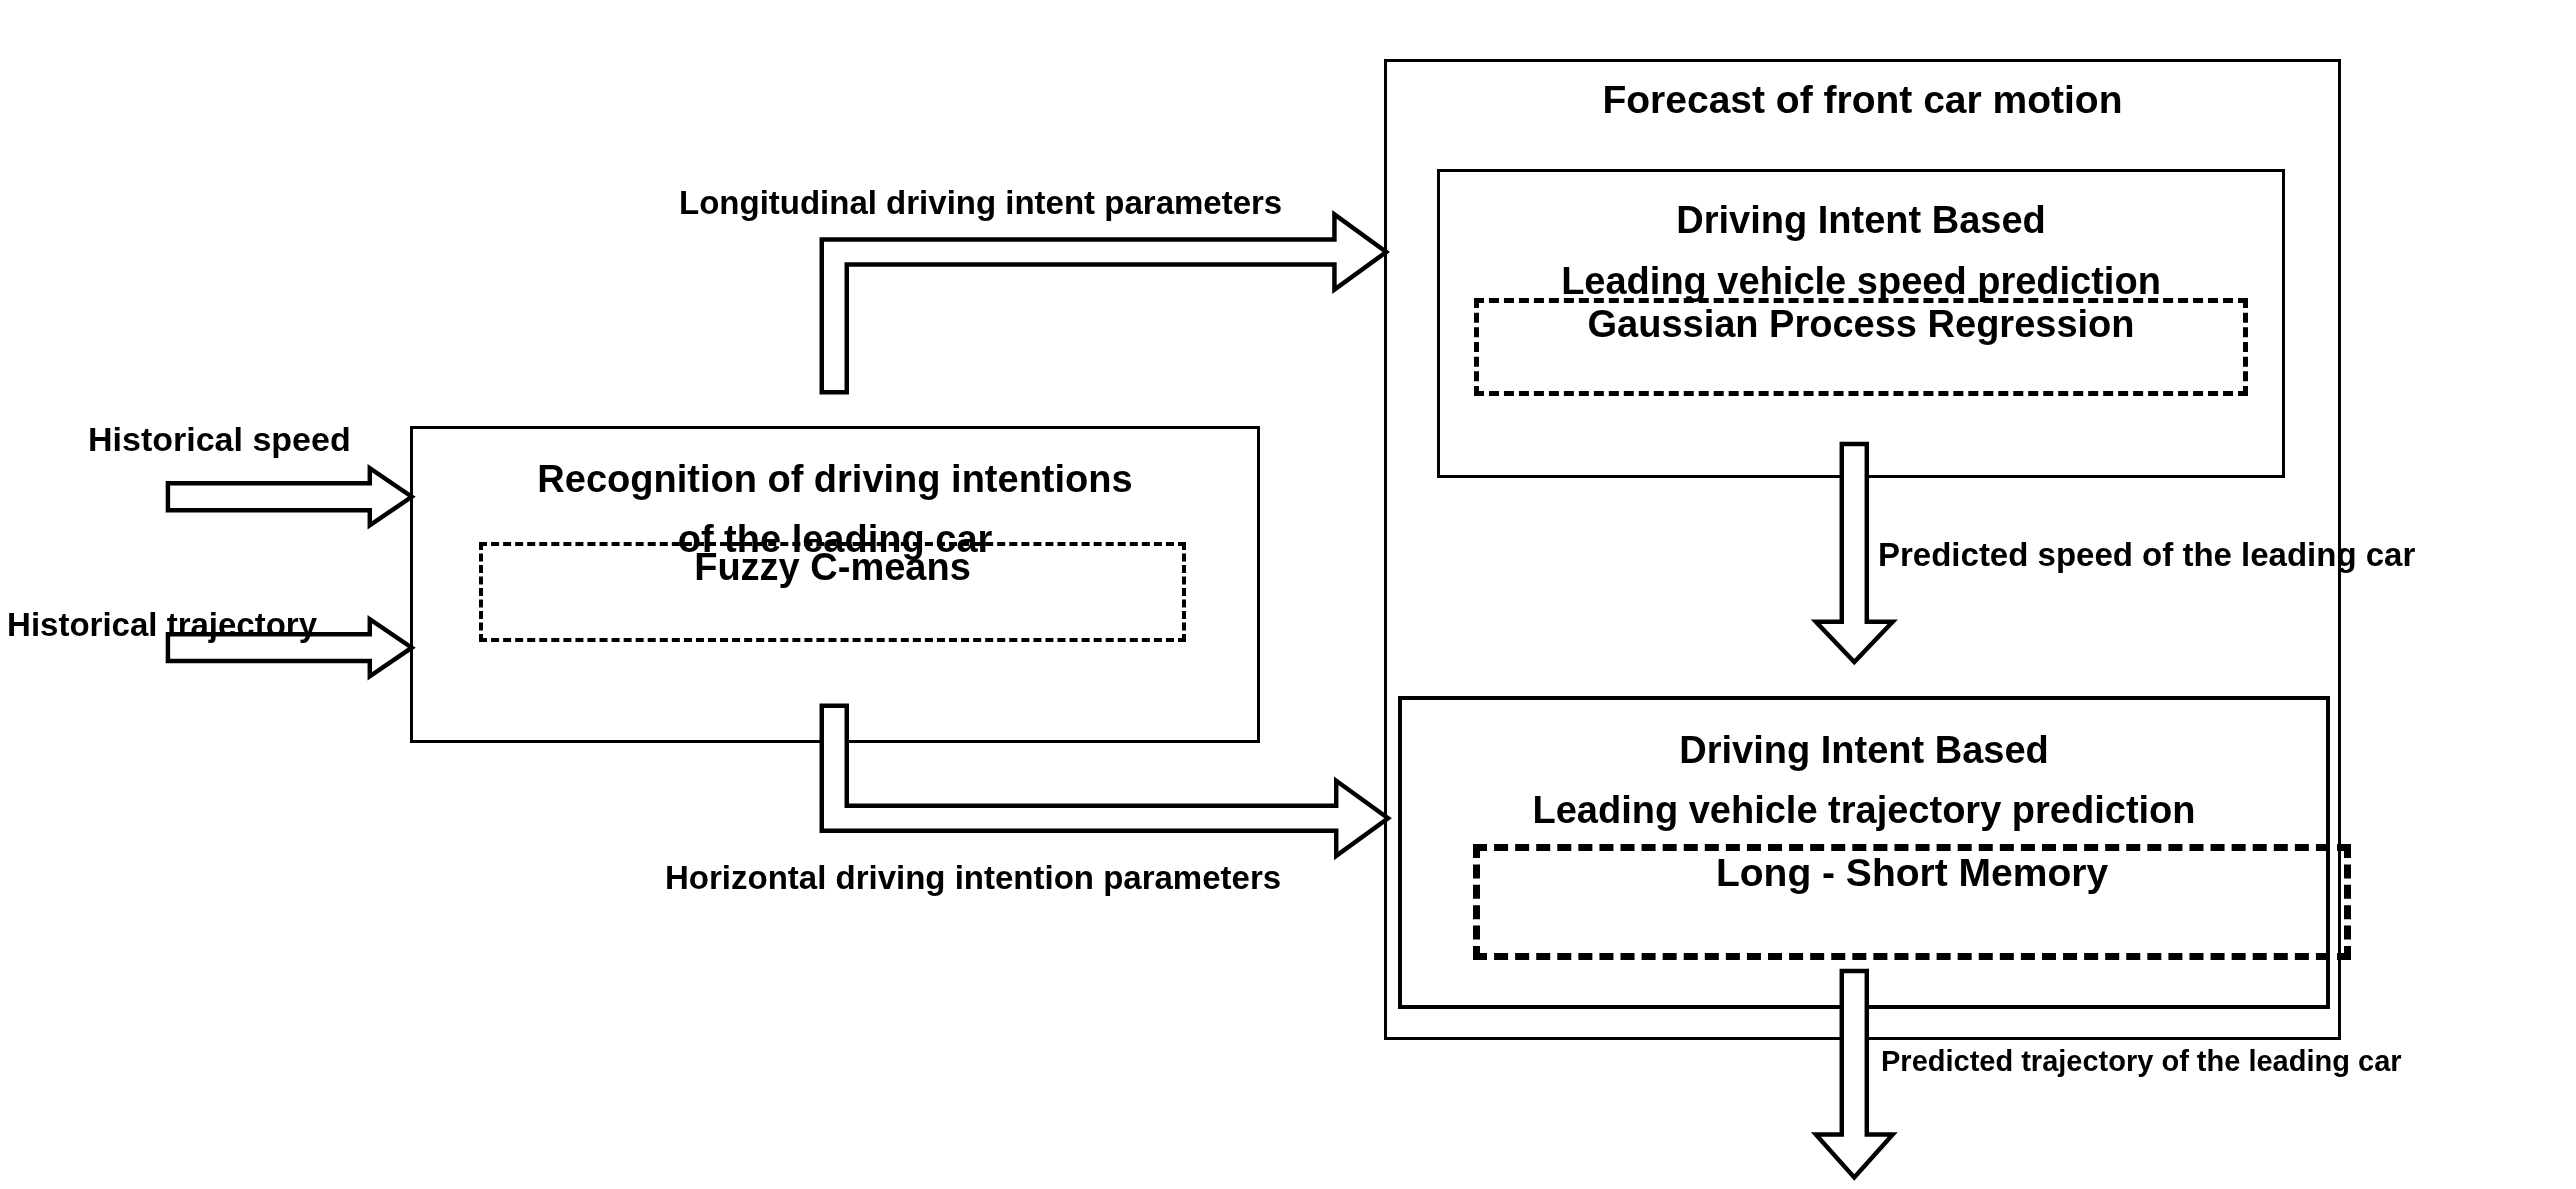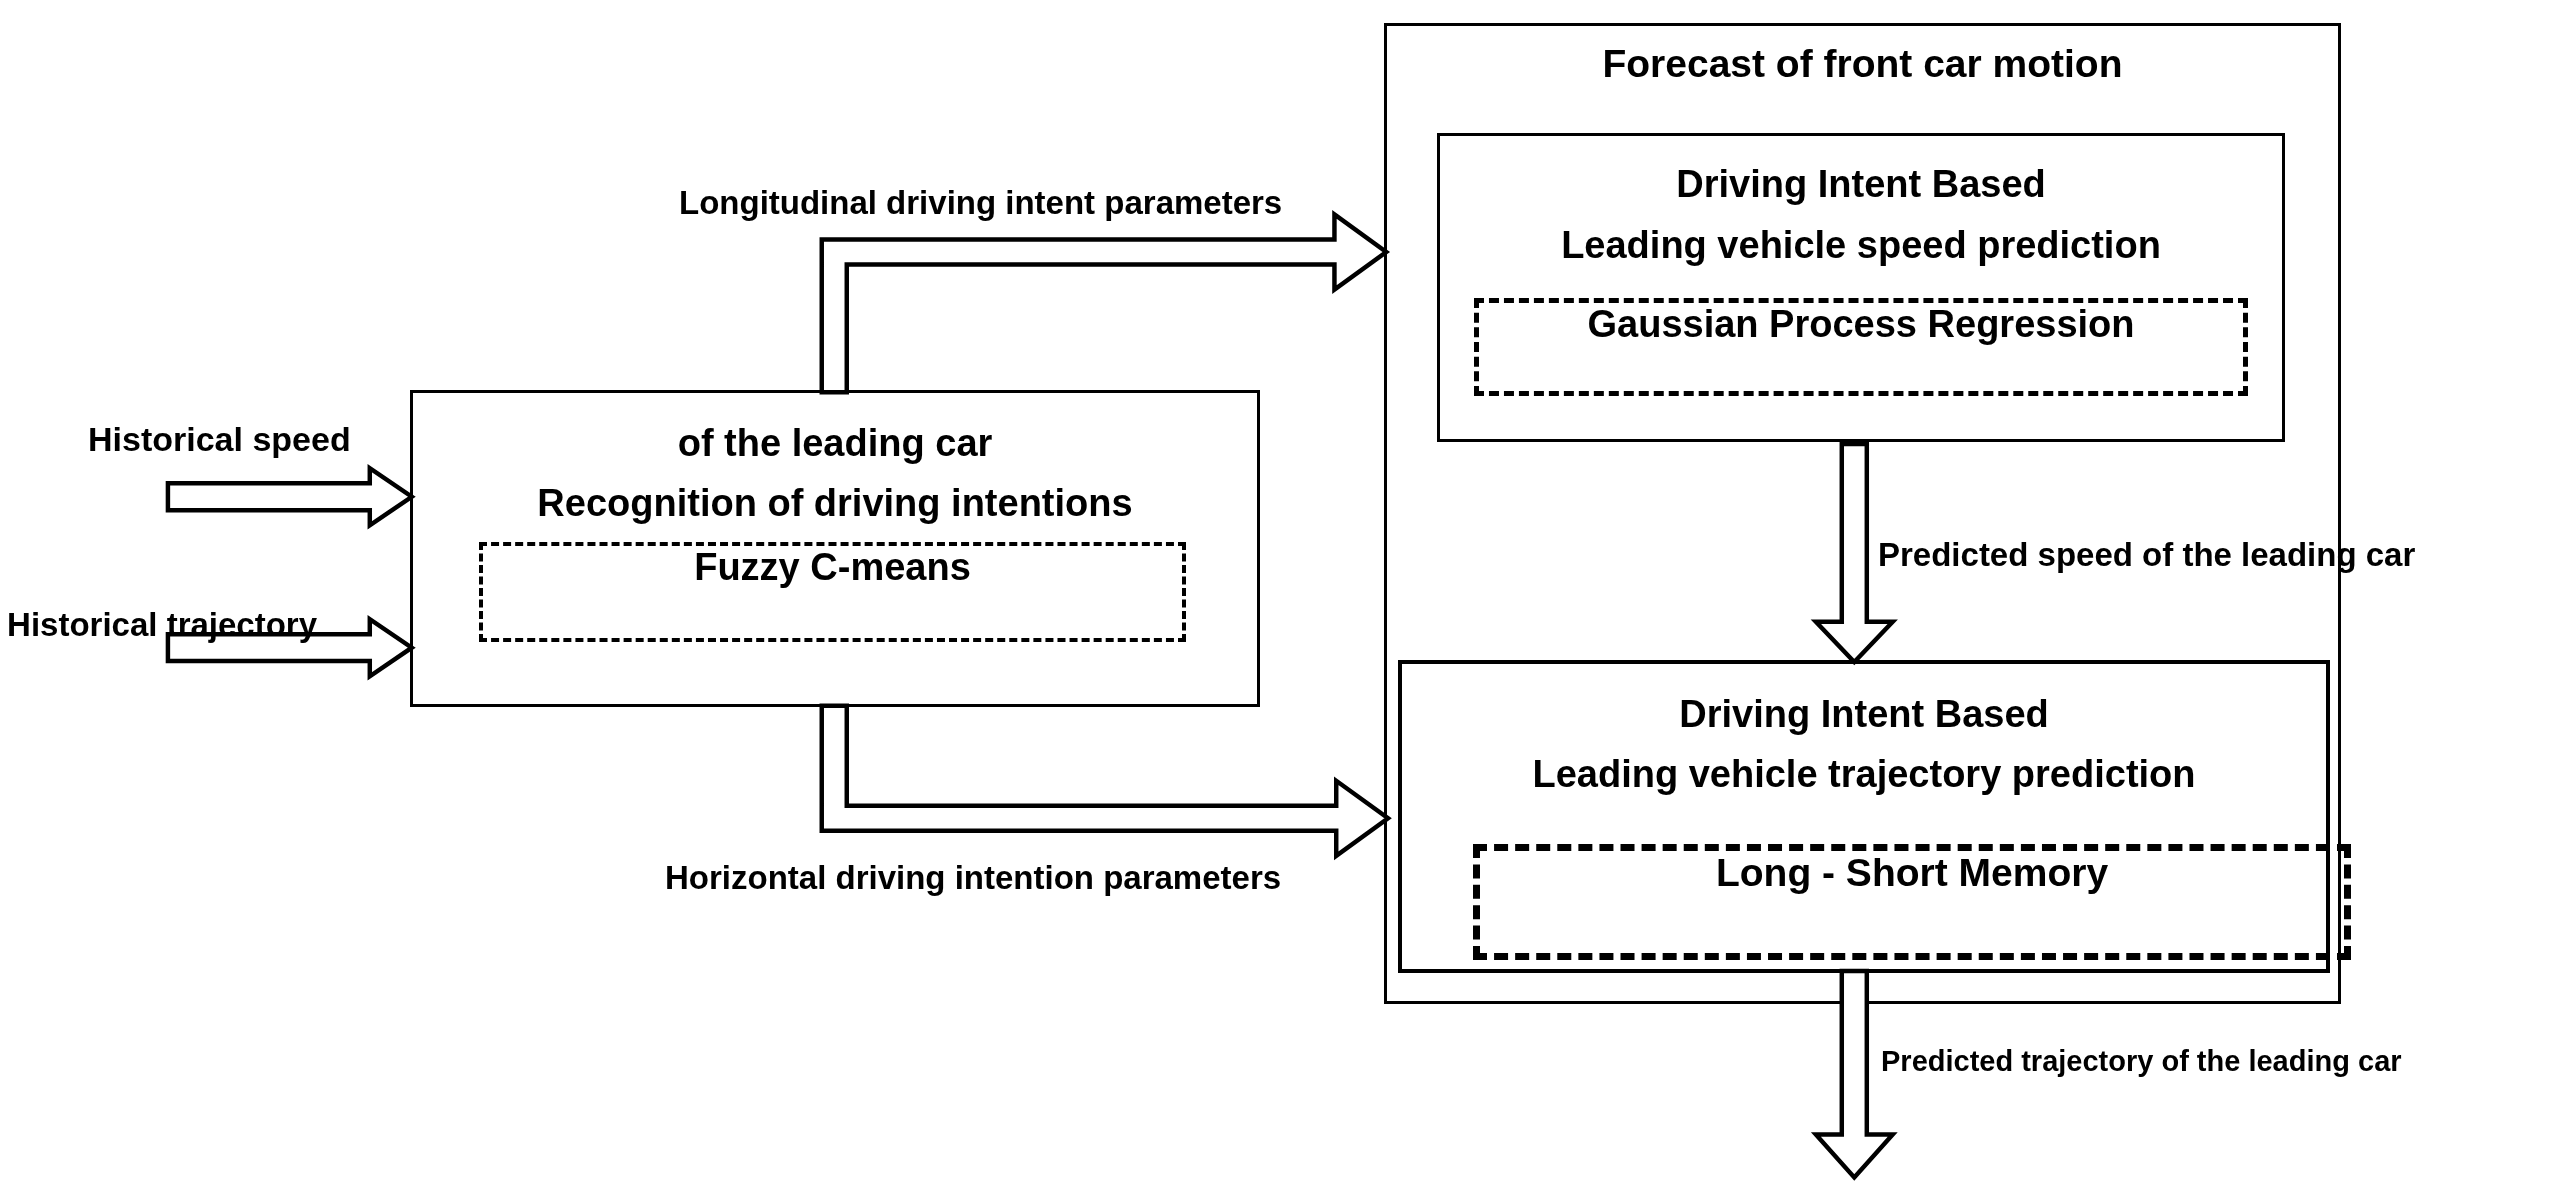--- a/index.html
+++ b/index.html
@@ -13,20 +13,21 @@
     width: 2576px;
     height: 1190px;
     background: #ffffff;
     font-family: "Liberation Sans", "DejaVu Sans", sans-serif;
     color: #000000;
   }
   .abs { position: absolute; box-sizing: border-box; }
   .box {
     border: 3.6px solid #000000;
     background: transparent;
+    margin-top: 36px;
   }
   .dashedbox {
     border: 5.4px dashed #000000;
     background: transparent;
     display: flex;
     align-items: flex-start;
     justify-content: center;
     text-align: center;
   }
   .title2 {
@@ -53,22 +54,22 @@
     stroke-linejoin: miter;
   }
 </style>
 </head>
 <body>
 
 <div id="canvas">
 
   <div class="abs box" style="left:410px; top:390px; width:850px; height:317px;">
     <div class="title2" style="margin-top:19.7px; font-size:38px;">
+      <div>Recognition of driving intentions</div>
       <div>of the leading car</div>
-      <div>Recognition of driving intentions</div>
     </div>
   </div>
   <div class="abs dashedbox" style="left:479px; top:542px; width:707px; height:100px; border-width:4.5px; font-size:38px; font-weight:bold;">
     <span>Fuzzy C-means</span>
   </div>
 
   <div class="abs box" style="left:1384px; top:23px; width:957px; height:981px;">
     <div class="title2" style="margin-top:12.5px; font-size:39px; line-height:1.3;">Forecast of front car motion</div>
   </div>
 

